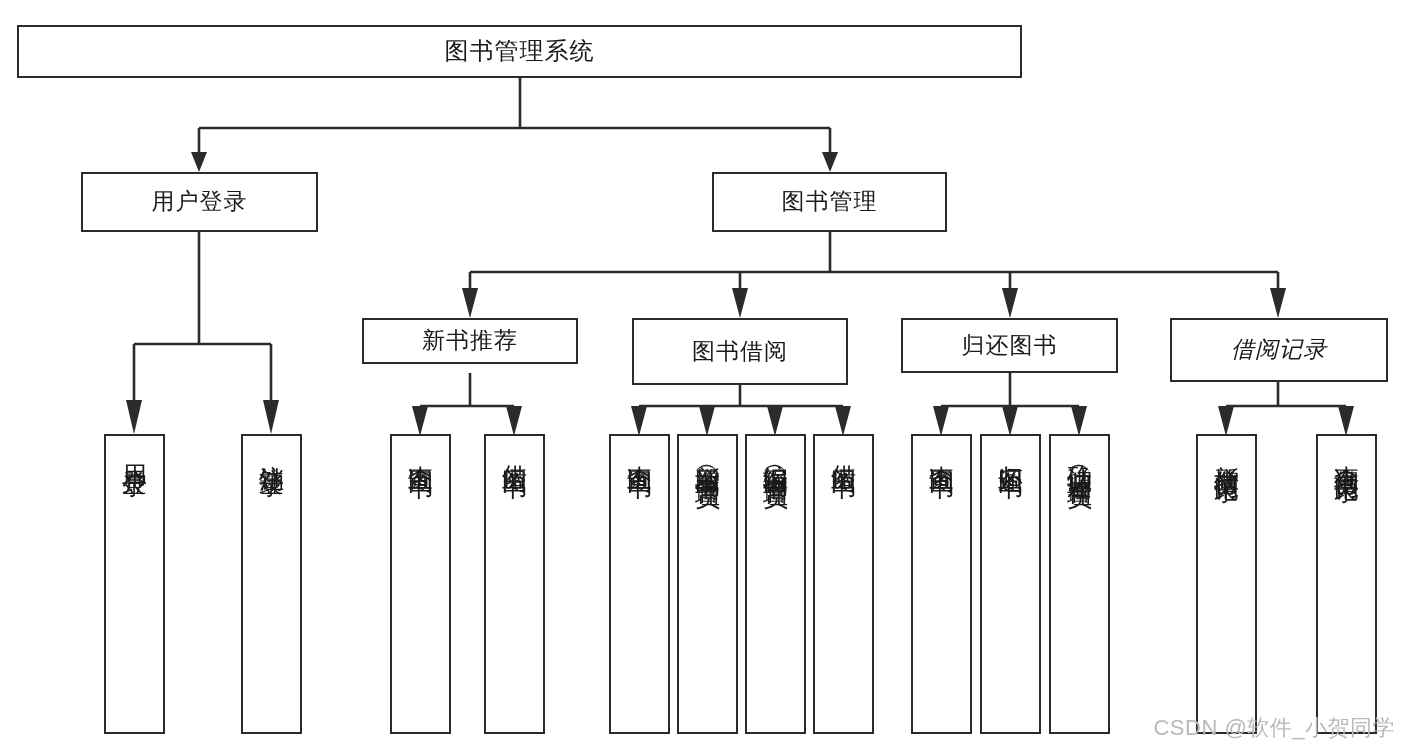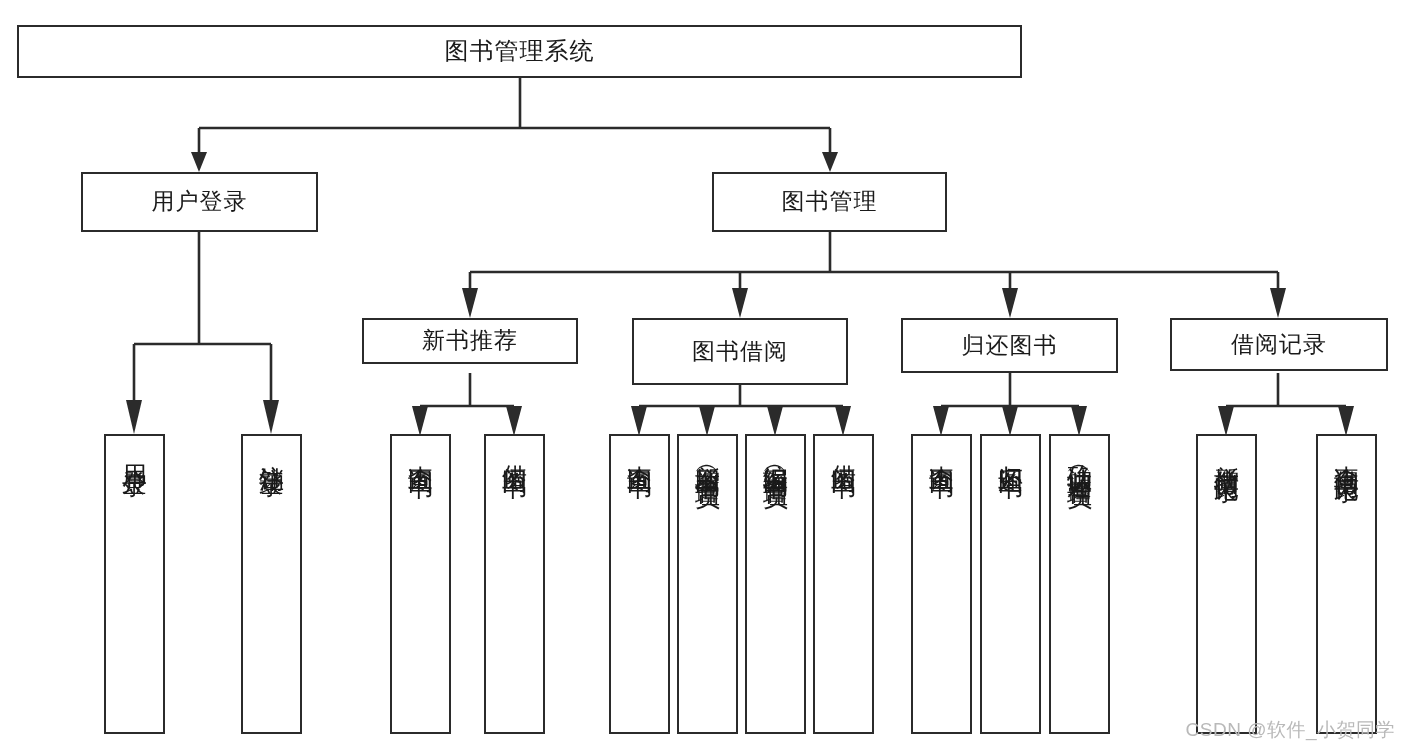--- a/index.html
+++ b/index.html
@@ -74,21 +74,21 @@
   }
   .edge-layer polygon.arrowhead {
     fill: #2b2b2b;
     stroke: none;
   }
   
   #watermark {
     position: absolute;
     right: 10px;
     bottom: 4px;
-    font-size: 19px;
+    font-size: 22px;
     color: #b9b9b9;
     letter-spacing: 0.5px;
     white-space: nowrap;
     user-select: none;
   }
 </style>
 </head>
 <body>
 
 <div id="diagram-root">
@@ -171,21 +171,21 @@
 
   <div class="node horiz" style="left:362px; top:318px; width:216px; height:46px;">
     <span class="label">新书推荐</span>
   </div>
   <div class="node horiz" style="left:632px; top:318px; width:216px; height:67px;">
     <span class="label">图书借阅</span>
   </div>
   <div class="node horiz" style="left:901px; top:318px; width:217px; height:55px;">
     <span class="label">归还图书</span>
   </div>
-  <div class="node horiz" style="left:1170px; top:318px; width:218px; height:53px;">
+  <div class="node horiz" style="left:1170px; top:318px; width:218px; height:64px;font-style:italic;">
     <span class="label">借阅记录</span>
   </div>
 
   <div class="node vert" style="left:104px; top:434px; width:61px; height:300px;">
     <span class="label">用户登录</span>
   </div>
   <div class="node vert" style="left:241px; top:434px; width:61px; height:300px;">
     <span class="label">注销登录</span>
   </div>
 

